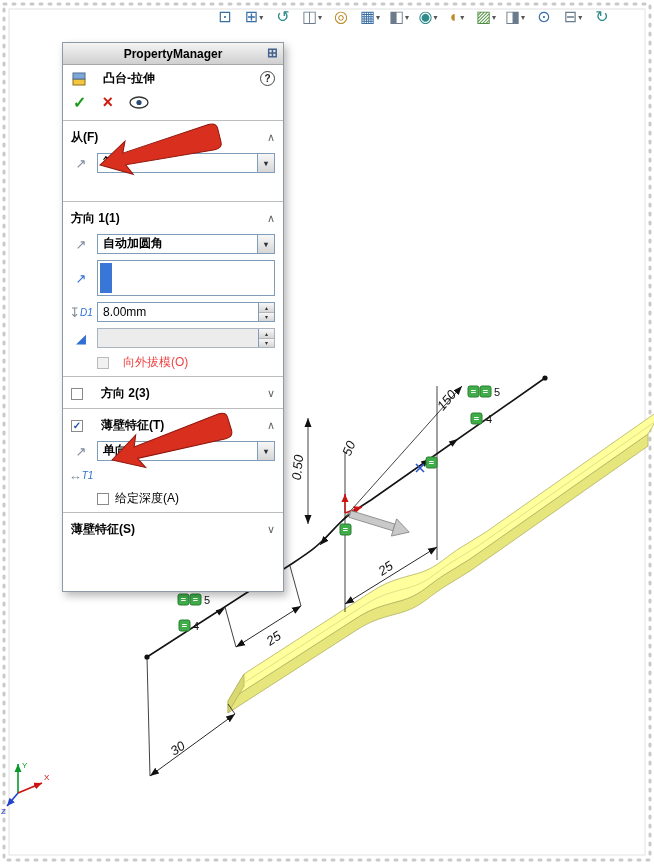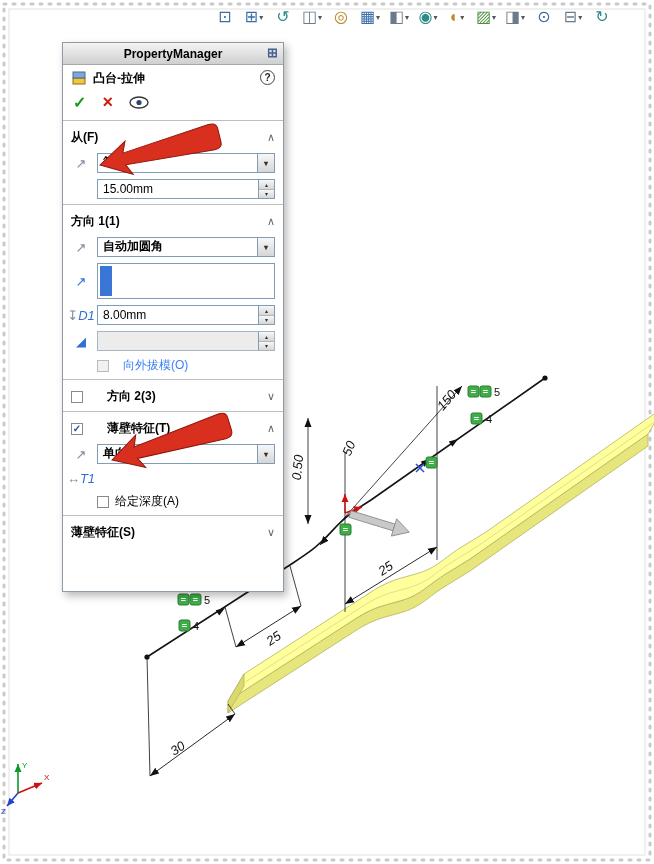--- a/index.html
+++ b/index.html
@@ -15,54 +15,54 @@
   .tb-icon .glyph { line-height:1; }
   .tb-icon .caret { font-size:8px; color:#555; margin-left:1px; }
   .c-gold { color:#bd8b2a; } .c-teal { color:#2e8b8b; } .c-gray { color:#6b7b8c; } .c-green{ color:#4d8f3e; }
 
   
   .pm { position:absolute; left:28px; top:42px; width:222px; height:550px; background:#fff;
         border:1px solid #8e9aa6; box-shadow:3px 4px 8px rgba(0,0,0,.28); z-index:5; font-size:12px;margin-left:34px; }
   .pm-title { height:22px; background:linear-gradient(#f4f4f4,#cfcfcf); border-bottom:1px solid #a8a8a8;
         display:flex; align-items:center; justify-content:center; font-weight:bold; position:relative; }
   .pm-flyout { position:absolute; right:5px; top:3px; font-size:13px; color:#46628f; line-height:1; }
-  .pm-feature { display:flex; align-items:flex-start; gap:6px; padding:5px 8px 3px; font-weight:bold; }
+  .pm-feature { display:flex; align-items:center; gap:16px; padding:5px 8px 3px; font-weight:bold; }
   .help-circle { margin-left:auto; width:15px; height:15px; border:1px solid #444; border-radius:50%;
         display:flex; align-items:center; justify-content:center; font-size:10px; font-weight:bold; color:#222; }
   .pm-actions { display:flex; align-items:center; gap:16px; padding:3px 10px 6px; }
   .ok { color:#169c16; font-size:16px; font-weight:bold; }
   .cancel { color:#cf1d10; font-size:18px; font-weight:bold; line-height:.8; }
   .divider { border:0; border-top:1px solid #bdbdbd; margin:2px 0; }
-  .sec { display:flex; align-items:center; gap:24px; padding:6px 8px 4px; font-weight:bold; }
+  .sec { display:flex; align-items:center; gap:18px; padding:6px 8px 4px; font-weight:bold; }
   .chev { margin-left:auto; color:#666; font-weight:normal; font-size:11px; }
   .row { display:flex; align-items:center; gap:6px; padding:3px 8px; }
   .mini-icon { width:20px; height:17px; display:flex; align-items:center; justify-content:center;
         font-size:13px; color:#7d8b99; flex:none; }
   .mi-blue { color:#2f6fd6; }
-  .mi-s { font-size:13px; color:#2f6fd6; font-style:italic; }
+  .mi-s { font-size:10px; color:#2f6fd6; font-style:italic; }
   .combo { flex:1; height:20px; border:1px solid #7f9db9; background:#fff; display:flex; align-items:flex-start;
         padding-left:5px; overflow:hidden;font-weight:bold; }
   .combo-btn { margin-left:auto; width:17px; height:100%; border-left:1px solid #7f9db9;
         background:linear-gradient(#f7f7f7,#d6d6d6); display:flex; align-items:center; justify-content:center;
         font-size:8px; color:#333; flex:none; }
   .spin { flex:1; height:20px; border:1px solid #7f9db9; background:#fff; display:flex; align-items:center;
         padding-left:5px; overflow:hidden; }
   .spin.disabled { background:#ececec; border-color:#a8b4bf; }
   .spin-btns { margin-left:auto; width:16px; height:100%; border-left:1px solid #7f9db9; display:flex;
         flex-direction:column; flex:none; }
   .spin-btns span { flex:1; display:flex; align-items:center; justify-content:center; font-size:6px; color:#333;
         background:linear-gradient(#f7f7f7,#d6d6d6); }
   .spin-btns span:first-child { border-bottom:1px solid #b5b5b5; }
   .listbox { flex:1; height:36px; border:1px solid #7f9db9; background:#fff; position:relative; }
   .sel-bar { position:absolute; left:2px; top:2px; bottom:2px; width:12px; background:#3a76d6; }
   .cb { width:12px; height:12px; border:1px solid #8a8a8a; background:#fff; display:inline-flex;
         align-items:center; justify-content:center; font-size:10px; color:#1a4db3; flex:none; }
   .cb.disabled { border-color:#bbb; background:#f1f1f1; }
   .cb-label { font-size:12px; }
-  .dis-text { color:#3b82f6;padding-left:8px; }
+  .dis-text { color:#ef4444;padding-left:8px; }
 
   
   .gfx { position:absolute; inset:0; z-index:1; }
   .ann { position:absolute; inset:0; z-index:9; pointer-events:none; }
   .dim { font-size:13px; font-style:italic; fill:#111; text-anchor:middle; }
   .badge-num { font-size:11px; fill:#111; }
   .badge-glyph { font-size:9px; fill:#fff; text-anchor:middle; font-weight:bold; }
 </style>
 </head>
 <body>
@@ -266,27 +266,20 @@
     </div>
     <div class="row">
       <span class="mini-icon">↗</span>
       <div class="combo">
         <span>等距</span>
         <span class="combo-btn">▾</span>
       </div>
     </div>
     <div class="row">
       <span class="mini-icon"></span>
-      <div class="spin">
-        <span>15.00mm</span>
-        <span class="spin-btns">
-          <span>▴</span>
-          <span>▾</span>
-        </span>
-      </div>
     </div>
     <hr class="divider">
 
     <div class="sec">
       <span>方向 1(1)</span>
       <span class="chev">∧</span>
     </div>
     <div class="row">
       <span class="mini-icon">↗</span>
       <div class="combo">

